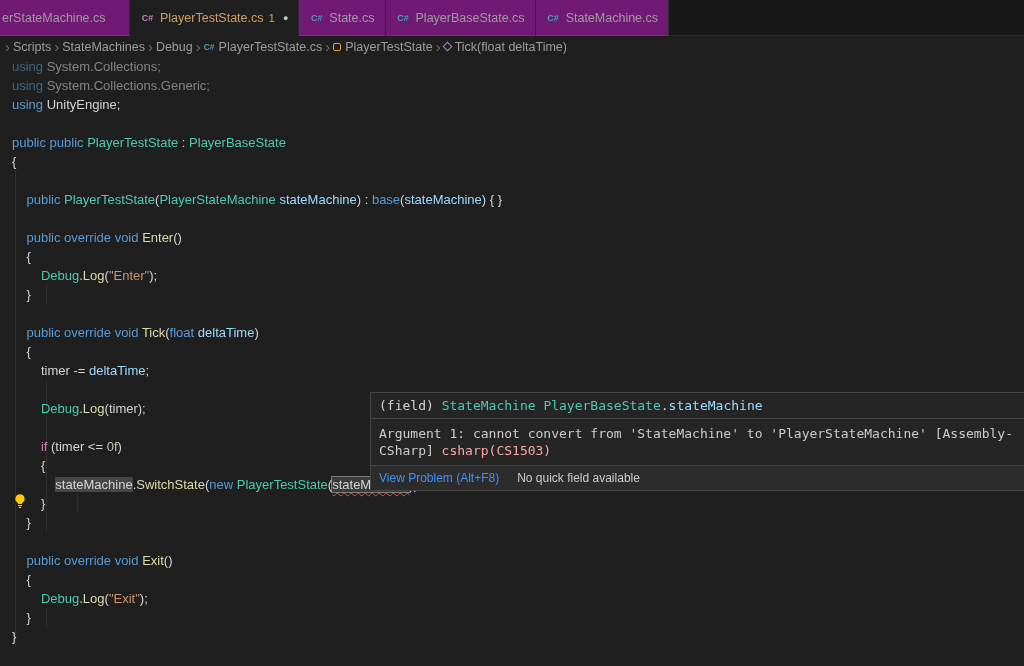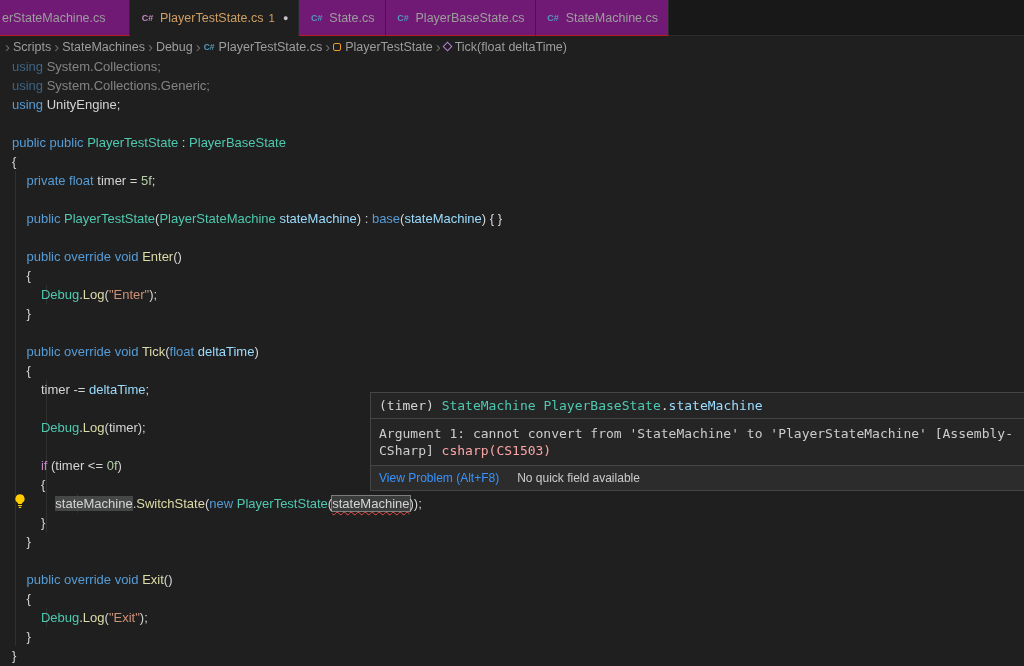--- a/index.html
+++ b/index.html
@@ -142,21 +142,20 @@
 <div class="guide" style="left:46px;top:608px;height:19px"></div>
 <div class="guide" style="left:77px;top:494px;height:19px"></div>
 
 <div class="code">
     <div class="line faded"><span class="tok-k">using</span><span class="tok-p"> System.Collections;</span></div>
     <div class="line faded"><span class="tok-k">using</span><span class="tok-p"> System.Collections.Generic;</span></div>
     <div class="line"><span class="tok-k">using</span><span class="tok-p"> UnityEngine;</span></div>
     <div class="line"></div>
     <div class="line"><span class="tok-k">public</span><span class="tok-p"> </span><span class="tok-k">public</span><span class="tok-p"> </span><span class="tok-ty">PlayerTestState</span><span class="tok-p"> : </span><span class="tok-ty">PlayerBaseState</span></div>
     <div class="line"><span class="tok-p">{</span></div>
-    <div class="line"><span class="tok-p">    </span><span class="tok-k">private</span><span class="tok-p"> </span><span class="tok-k">float</span><span class="tok-p"> timer = </span><span class="tok-n">5f</span><span class="tok-p">;</span></div>
     <div class="line"></div>
     <div class="line"><span class="tok-p">    </span><span class="tok-k">public</span><span class="tok-p"> </span><span class="tok-ty">PlayerTestState</span><span class="tok-p">(</span><span class="tok-ty">PlayerStateMachine</span><span class="tok-p"> </span><span class="tok-v">stateMachine</span><span class="tok-p">) : </span><span class="tok-k">base</span><span class="tok-p">(</span><span class="tok-v">stateMachine</span><span class="tok-p">) { }</span></div>
     <div class="line"></div>
     <div class="line"><span class="tok-p">    </span><span class="tok-k">public</span><span class="tok-p"> </span><span class="tok-k">override</span><span class="tok-p"> </span><span class="tok-k">void</span><span class="tok-p"> </span><span class="tok-fn">Enter</span><span class="tok-p">()</span></div>
     <div class="line"><span class="tok-p">    {</span></div>
     <div class="line"><span class="tok-p">        </span><span class="tok-ty">Debug</span><span class="tok-p">.</span><span class="tok-fn">Log</span><span class="tok-p">(</span><span class="tok-s">"Enter"</span><span class="tok-p">);</span></div>
     <div class="line"><span class="tok-p">    }</span></div>
     <div class="line"></div>
     <div class="line"><span class="tok-p">    </span><span class="tok-k">public</span><span class="tok-p"> </span><span class="tok-k">override</span><span class="tok-p"> </span><span class="tok-k">void</span><span class="tok-p"> </span><span class="tok-fn">Tick</span><span class="tok-p">(</span><span class="tok-k">float</span><span class="tok-p"> </span><span class="tok-v">deltaTime</span><span class="tok-p">)</span></div>
     <div class="line"><span class="tok-p">    {</span></div>
@@ -179,19 +178,19 @@
 
 <div class="lightbulb">
   <svg width="16" height="16" viewBox="0 0 16 16">
     <path fill="#ffcc00" d="M8 1.2a4.6 4.6 0 0 0-2.66 8.35c.5.37.86.92.98 1.55h3.36c.12-.63.48-1.18.98-1.55A4.6 4.6 0 0 0 8 1.2z"></path>
     <rect x="6" y="11.9" width="4" height="1.2" rx=".4" fill="#ffcc00"></rect>
     <rect x="6.7" y="13.8" width="2.6" height="1.2" rx=".4" fill="#ffcc00"></rect>
   </svg>
 </div>
 
 <div class="hover">
-  <div class="hover-sig"><span class="tok-p">(timer) </span><span class="tok-ty">StateMachine</span><span class="tok-p"> </span><span class="tok-ty">PlayerBaseState</span><span class="tok-p">.</span><span class="tok-v">stateMachine</span></div>
+  <div class="hover-sig"><span class="tok-p">(field) </span><span class="tok-ty">StateMachine</span><span class="tok-p"> </span><span class="tok-ty">PlayerBaseState</span><span class="tok-p">.</span><span class="tok-v">stateMachine</span></div>
   <div class="hover-msg"><span>Argument 1: cannot convert from 'StateMachine' to 'PlayerStateMachine' [Assembly-CSharp]</span><span class="src"> csharp(CS1503)</span></div>
   <div class="hover-actions">
     <span class="view-problem">View Problem (Alt+F8)</span>
     <span class="no-fixes">No quick field available</span>
   </div>
 </div>
 
 </body></html>

